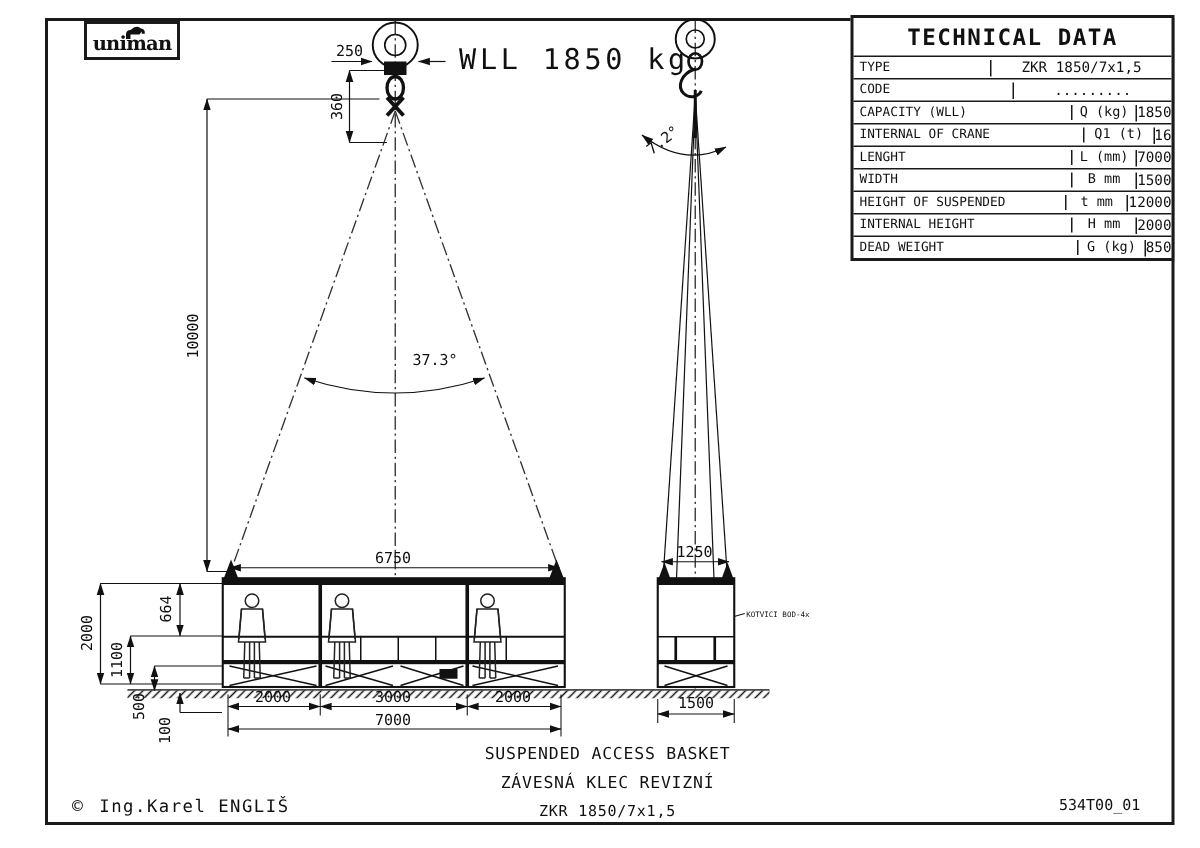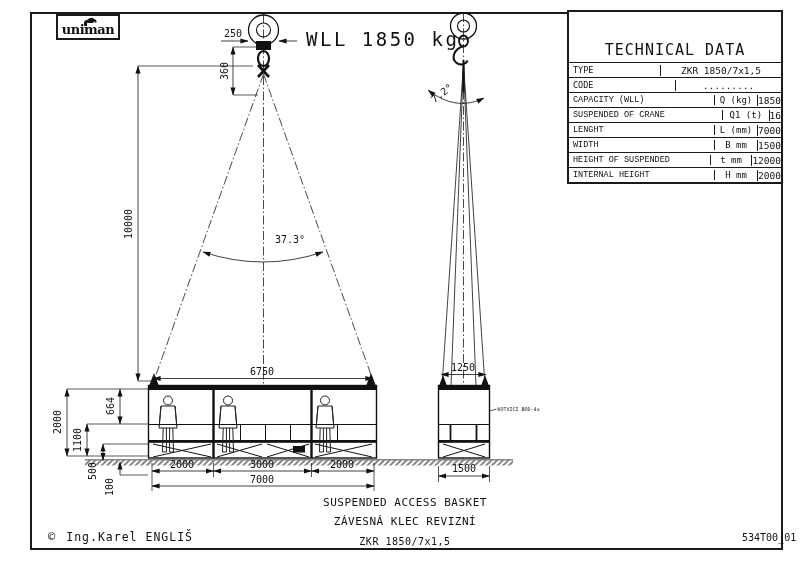--- a/index.html
+++ b/index.html
@@ -9,41 +9,41 @@
   
   .logo{position:absolute;left:32px;top:14px;width:64px;height:26px;border:2px solid #1a1a1a;
         box-sizing:border-box;background:#fff;text-align:center;margin-left:24px;}
   .logo .brand{font-family:"DejaVu Serif",serif;font-weight:bold;font-size:13px;line-height:12px;
         letter-spacing:-0.5px;position:absolute;left:0;right:0;bottom:2px;}
   .logo svg{position:absolute;left:24px;top:1px;}
   
   .tdt{position:absolute;left:567px;top:10px;width:216px;border:2px solid #1a1a1a;background:#fff;
        box-sizing:border-box;}
   .tdt .hdr{height:25px;display:flex;align-items:center;justify-content:center;
-       font-size:15px;font-weight:normal;letter-spacing:1px;margin-top:25px;}
+       font-size:15px;font-weight:bold;letter-spacing:1px;}
   .trow{display:flex;height:15px;border-top:1.4px solid #1a1a1a;align-items:center;box-sizing:border-box;}
   .trow>div{display:flex;align-items:center;box-sizing:border-box;}
   .tl{padding-left:4px;font-size:8.5px;letter-spacing:0;}
   .ts{justify-content:center;font-size:9px;border-left:1.4px solid #1a1a1a;}
   .tv{justify-content:center;font-size:9.5px;border-left:1.4px solid #1a1a1a;flex:1;}
-  .w-label{width:126px;font-family:Liberation Mono, monospace;}.w-sym{width:50px;margin-left:36px;}
+  .w-label{width:126px;}.w-sym{width:50px;margin-left:36px;}
   .w-type{width:91px;}.w-code{width:106px;}
   
   svg.draw{position:absolute;left:0;top:0;}
   .d{font-family:"DejaVu Sans Mono",monospace;font-size:10px;fill:#111;}
   .wll{font-size:19px;letter-spacing:2.5px;}
   .tiny{font-size:5px;}
   
   .title-block{position:absolute;left:405px;transform:translateX(-50%);white-space:nowrap;
        font-size:11px;letter-spacing:0.5px;}
   .t1{top:496px;}.t2{top:515px;}
   .t3{top:536px;font-size:10px;}
   .copy{position:absolute;left:48px;top:530px;font-size:11.5px;letter-spacing:1px;white-space:nowrap;}
   .copy .cs{font-size:12px;margin-right:10px;}
-  .docnum{position:absolute;left:706px;top:532px;font-size:10px;margin-left:36px;}
+  .docnum{position:absolute;left:706px;top:532px;font-size:10px;}
 </style>
 </head>
 <body>
 
 <div class="sheet">
 
   <div class="frame"></div>
 
   <svg class="draw" width="800" height="565" viewBox="0 0 800 565">
     <defs>
@@ -226,21 +226,21 @@
     <div class="trow">
       <div class="tl w-code">CODE</div>
       <div class="tv">.........</div>
     </div>
     <div class="trow">
       <div class="tl w-label">CAPACITY (WLL)</div>
       <div class="ts w-sym">Q (kg)</div>
       <div class="tv">1850</div>
     </div>
     <div class="trow">
-      <div class="tl w-label">SUSPENDED OF CRANE</div>
+      <div class="tl w-label">INTERNAL OF CRANE</div>
       <div class="ts w-sym">Q1 (t)</div>
       <div class="tv">16</div>
     </div>
     <div class="trow">
       <div class="tl w-label">LENGHT</div>
       <div class="ts w-sym">L (mm)</div>
       <div class="tv">7000</div>
     </div>
     <div class="trow">
       <div class="tl w-label">WIDTH</div>
@@ -249,20 +249,25 @@
     </div>
     <div class="trow">
       <div class="tl w-label">HEIGHT OF SUSPENDED</div>
       <div class="ts w-sym">t mm</div>
       <div class="tv">12000</div>
     </div>
     <div class="trow">
       <div class="tl w-label">INTERNAL HEIGHT</div>
       <div class="ts w-sym">H mm</div>
       <div class="tv">2000</div>
+    </div>
+    <div class="trow">
+      <div class="tl w-label">DEAD WEIGHT</div>
+      <div class="ts w-sym">G (kg)</div>
+      <div class="tv">850</div>
     </div>
   </div>
 
   <div class="title-block t1">SUSPENDED ACCESS BASKET</div>
   <div class="title-block t2">ZÁVESNÁ KLEC REVIZNÍ</div>
   <div class="title-block t3">ZKR 1850/7x1,5</div>
 
   <div class="copy">
     <span class="cs">©</span><span>Ing.Karel ENGLIŠ</span>
   </div>

